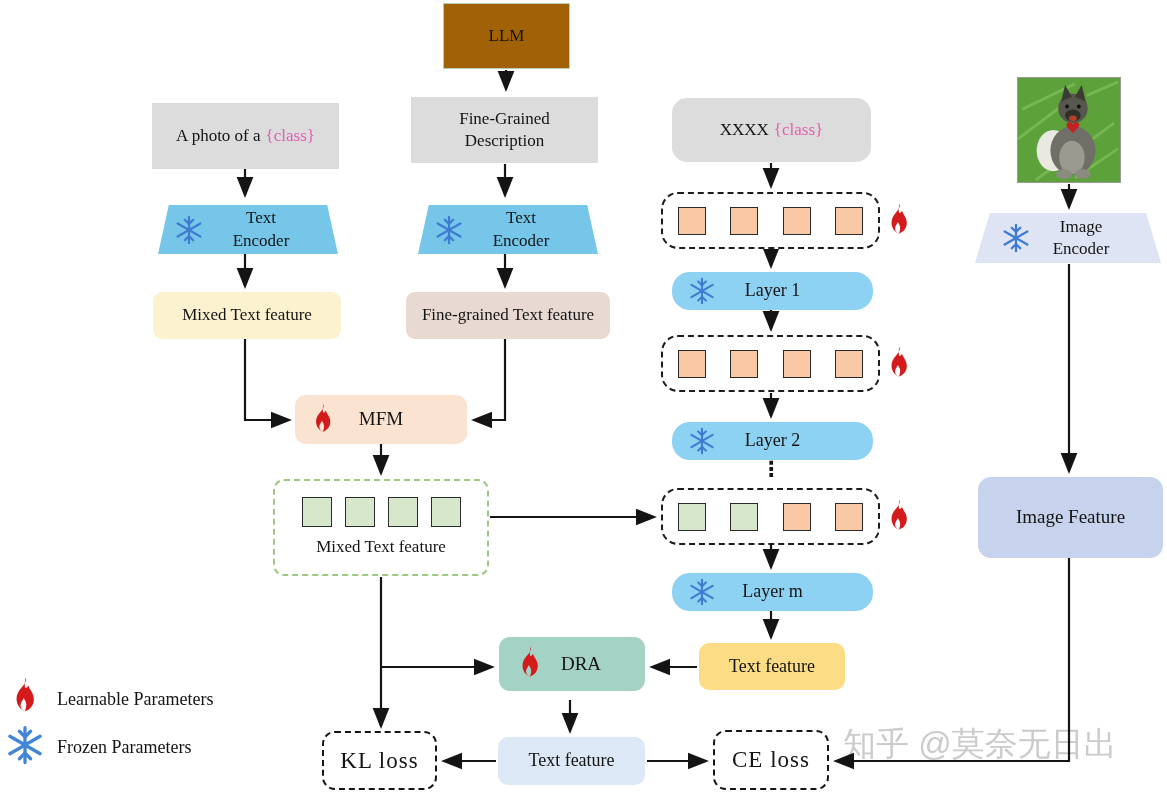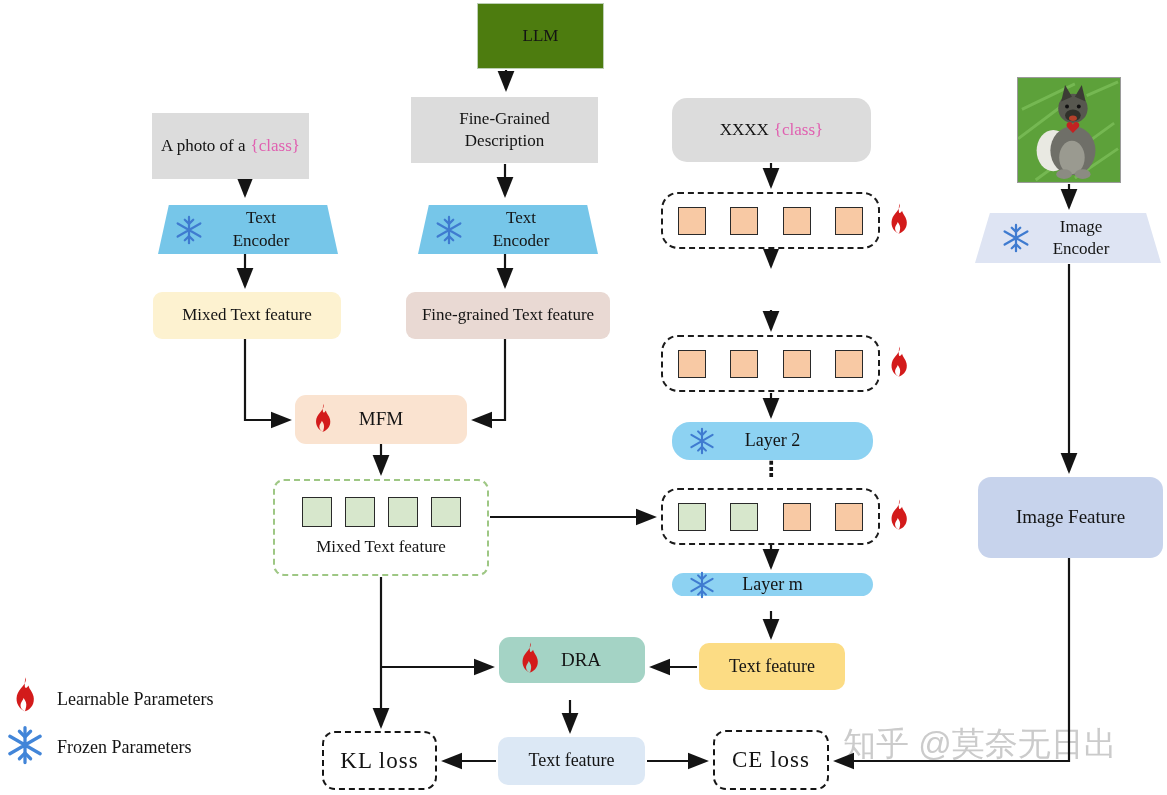--- a/index.html
+++ b/index.html
@@ -2,21 +2,21 @@
 <html><head>
 <meta charset="utf-8">
 <style>
   html,body{margin:0;padding:0;background:#fff;}
   #stage{position:relative;width:1167px;height:795px;background:#fff;overflow:hidden;
          font-family:"Liberation Serif","DejaVu Serif",serif;color:#141414;}
   .node{position:absolute;display:flex;align-items:center;justify-content:center;
         text-align:center;font-size:17px;line-height:1.3;box-sizing:border-box;z-index:2;}
   .gray{background:#dcdcdc;}
   .rounded{border-radius:15px;}
-  .llm{background:#4d7c0f;border:1px solid #bccfb4;margin-left:34px;}
+  .llm{background:#a16207;border:1px solid #bccfb4;}
   .cls{color:#e060b0;margin-left:5px;}
   .trap{background:#76c6e9;clip-path:polygon(6% 0,94% 0,100% 100%,0 100%);}
   .trap.lav{background:#dee4f3;clip-path:polygon(8% 0,92% 0,100% 100%,0 100%);}
   .trap .txt,.pill .txt{display:flex;flex-direction:column;}
   .icon-left{position:absolute;left:16px;top:50%;transform:translateY(-50%);display:flex;z-index:2;}
   .soft{border-radius:9px;}
   .yellowbox{background:#fdf2d0;}
   .tanbox{background:#e9d9d3;}
   .mfm{background:#fae3d0;border-radius:11px;}
   .pill{background:#8dd2f2;border-radius:18px;font-size:18px;}
@@ -83,21 +83,21 @@
       <path d="M1069 184 V207" marker-end="url(#ah)"></path>
       <path d="M1069 264 V471" marker-end="url(#ah)"></path>
       <path d="M1069 558 V761 H836" marker-end="url(#ah)"></path>
     </g>
   </svg>
 
   <div class="node llm" style="left:443px;top:3px;width:127px;height:66px">
     <span>LLM</span>
   </div>
 
-  <div class="node gray" style="left:152px;top:113px;width:157px;height:66px">
+  <div class="node gray" style="left:152px;top:103px;width:187px;height:66px">
     <span>
       <span>A photo of a</span><span class="cls">{class}</span>
     </span>
   </div>
 
   <div class="node gray" style="left:411px;top:97px;width:187px;height:66px">
     <span class="txt" style="display:flex;flex-direction:column">
       <span>Fine-Grained</span>
       <span>Description</span>
     </span>
@@ -212,20 +212,31 @@
       <div class="tok orange"></div>
       <div class="tok orange"></div>
     </div>
   <div class="node flame" style="left:884px;top:199px;width:30px;height:44px;color:#fff">
     <svg viewBox="0 0 24 30" width="30" height="40">
       <path fill="#d31b1b" d="M12.5 1C13.8 6 7.6 8.6 6.3 14 5.1 19.1 8 23.8 12 25c4.4-1.3 7.1-5.6 6-10.6-.7-3.2-3-4.9-3.6-7.6-.9 1.9-2.3 2.4-2.5.7-.2-1.9-.1-4.4.6-6.5z"></path>
       <path fill="currentColor" d="M12 25c-2.3-.9-3.6-3-3-5.3.4-1.6 1.7-2.4 2-4 1.5 2 2.3 4.1 1.8 6.2-.3 1.3-.5 2.4-.8 3.1z"></path>
     </svg>
   </div>
 
+  <div class="node pill" style="left:672px;top:272px;width:201px;height:38px">
+    <span class="icon-left snow">
+      <svg viewBox="0 0 32 32" width="28" height="28">
+          <g stroke="currentColor" stroke-width="2.4" stroke-linecap="round" fill="none">
+        <path d="M16 2 V30 M3.9 9 L28.1 23 M3.9 23 L28.1 9"></path>
+        <path d="M11.5 5 L16 9.5 L20.5 5 M11.5 27 L16 22.5 L20.5 27"></path>
+      </g>
+        </svg>
+    </span>
+    <span>Layer 1</span>
+  </div>
 
   <div class="node dashedrow" style="left:661px;top:335px;width:219px;height:57px">
       <div class="tok orange"></div>
       <div class="tok orange"></div>
       <div class="tok orange"></div>
       <div class="tok orange"></div>
     </div>
   <div class="node flame" style="left:884px;top:342px;width:30px;height:44px;color:#fff">
     <svg viewBox="0 0 24 30" width="30" height="40">
       <path fill="#d31b1b" d="M12.5 1C13.8 6 7.6 8.6 6.3 14 5.1 19.1 8 23.8 12 25c4.4-1.3 7.1-5.6 6-10.6-.7-3.2-3-4.9-3.6-7.6-.9 1.9-2.3 2.4-2.5.7-.2-1.9-.1-4.4.6-6.5z"></path>
@@ -253,37 +264,37 @@
       <div class="tok orange"></div>
       <div class="tok orange"></div>
     </div>
   <div class="node flame" style="left:884px;top:495px;width:30px;height:44px;color:#fff">
     <svg viewBox="0 0 24 30" width="30" height="40">
       <path fill="#d31b1b" d="M12.5 1C13.8 6 7.6 8.6 6.3 14 5.1 19.1 8 23.8 12 25c4.4-1.3 7.1-5.6 6-10.6-.7-3.2-3-4.9-3.6-7.6-.9 1.9-2.3 2.4-2.5.7-.2-1.9-.1-4.4.6-6.5z"></path>
       <path fill="currentColor" d="M12 25c-2.3-.9-3.6-3-3-5.3.4-1.6 1.7-2.4 2-4 1.5 2 2.3 4.1 1.8 6.2-.3 1.3-.5 2.4-.8 3.1z"></path>
     </svg>
   </div>
 
-  <div class="node pill" style="left:672px;top:573px;width:201px;height:23px">
+  <div class="node pill" style="left:672px;top:573px;width:201px;height:38px">
     <span class="icon-left snow">
       <svg viewBox="0 0 32 32" width="28" height="28">
           <g stroke="currentColor" stroke-width="2.4" stroke-linecap="round" fill="none">
         <path d="M16 2 V30 M3.9 9 L28.1 23 M3.9 23 L28.1 9"></path>
         <path d="M11.5 5 L16 9.5 L20.5 5 M11.5 27 L16 22.5 L20.5 27"></path>
       </g>
         </svg>
     </span>
     <span>Layer m</span>
   </div>
 
   <div class="node tf-yellow" style="left:699px;top:643px;width:146px;height:47px;font-size:18px">
     <span>Text feature</span>
   </div>
 
-  <div class="node dra" style="left:499px;top:637px;width:146px;height:46px">
+  <div class="node dra" style="left:499px;top:637px;width:146px;height:54px">
     <span class="icon-left flame" style="left:16px;color:#a4d3c5">
       <svg viewBox="0 0 24 30" width="30" height="40">
         <path fill="#d31b1b" d="M12.5 1C13.8 6 7.6 8.6 6.3 14 5.1 19.1 8 23.8 12 25c4.4-1.3 7.1-5.6 6-10.6-.7-3.2-3-4.9-3.6-7.6-.9 1.9-2.3 2.4-2.5.7-.2-1.9-.1-4.4.6-6.5z"></path>
         <path fill="currentColor" d="M12 25c-2.3-.9-3.6-3-3-5.3.4-1.6 1.7-2.4 2-4 1.5 2 2.3 4.1 1.8 6.2-.3 1.3-.5 2.4-.8 3.1z"></path>
       </svg>
     </span>
     <span style="padding-left:18px">DRA</span>
   </div>
 
   <div class="node tf-blue" style="left:498px;top:737px;width:147px;height:48px;font-size:18px">

